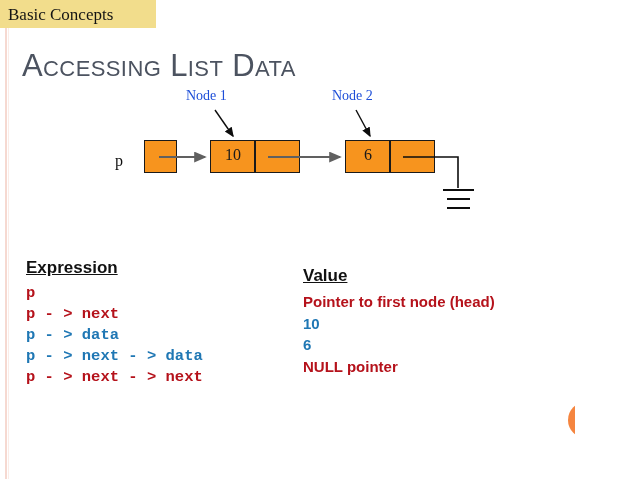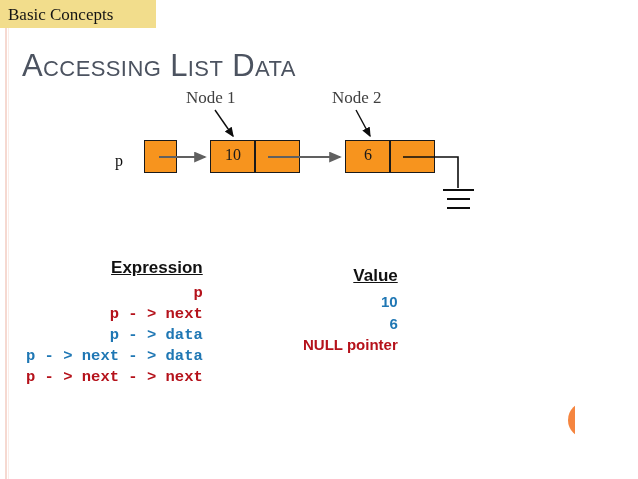--- a/index.html
+++ b/index.html
@@ -63,22 +63,22 @@
     letter-spacing: 0.4px;
     white-space: nowrap;
   }
 
   
   .diagram { position: absolute; left: 0; top: 0; width: 638px; height: 250px; }
 
   .node-label {
     position: absolute;
     font-family: "Liberation Serif", serif;
-    font-size: 17px;
-    color: #404040;
+    font-size: 14px;
+    color: #1d4ed8;
     white-space: nowrap;
   }
   .label-node1 { left: 186px; top: 88px; }
   .label-node2 { left: 332px; top: 88px; }
 
   .p-label {
     position: absolute;
     left: 115px;
     top: 152px;
     font-family: "Liberation Serif", serif;
@@ -122,21 +122,20 @@
     position: absolute;
     left: 0; top: 0;
     width: 638px; height: 250px;
     pointer-events: none;
   }
 
   
   .col {
     position: absolute;
     font-family: "Liberation Sans", sans-serif;
-    text-align: right;
   }
   .col-expression { left: 26px;  top: 258px; }
   .col-value      { left: 303px; top: 266px; }
 
   .col-header {
     font-family: "Liberation Sans", sans-serif;
     font-size: 17px;
     font-weight: bold;
     color: #111111;
     text-decoration: underline;
@@ -241,20 +240,21 @@
     <div class="col-header">Expression</div>
     <div class="expr-line c-red">p</div>
     <div class="expr-line c-red">p - &gt; next</div>
     <div class="expr-line c-blue">p - &gt; data</div>
     <div class="expr-line c-blue">p - &gt; next - &gt; data</div>
     <div class="expr-line c-red">p - &gt; next - &gt; next</div>
   </div>
 
   <div class="col col-value">
     <div class="col-header">Value</div>
+    <div class="val-line c-red">Pointer to first node (head)</div>
     <div class="val-line c-blue">10</div>
     <div class="val-line c-blue">6</div>
     <div class="val-line c-red">NULL pointer</div>
   </div>
 
   <div class="page-badge">26</div>
 
 </div>
 
 </body></html>

